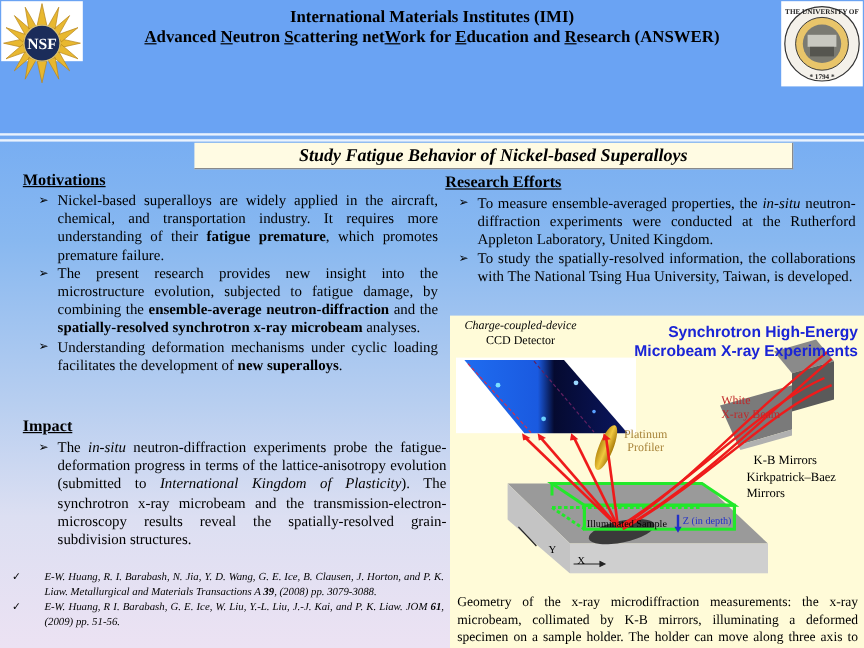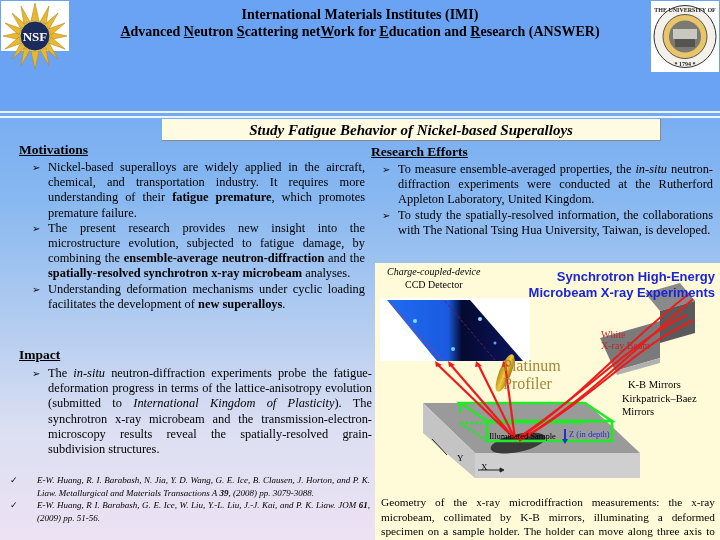--- a/index.html
+++ b/index.html
@@ -196,21 +196,21 @@
   <div class="diag-title">
     <div>Synchrotron High-Energy</div>
     <div>Microbeam X-ray Experiments</div>
   </div>
   <div class="lbl" style="left:12px; top:3px; font-style:italic; font-size:10px;">Charge-coupled-device</div>
   <div class="lbl" style="left:30px; top:16px; font-size:10px;">CCD Detector</div>
   <div class="lbl" style="left:213px; top:66px; font-size:10px; color:#c0282a; text-align:left; width:60px;margin-left:13px;">
     <div>White</div>
     <div>X-ray Beam</div>
   </div>
-  <div class="lbl" style="left:128px; top:94px; font-size:16px; color:#a8843a; text-align:center; width:46px;">
+  <div class="lbl" style="left:140px; top:94px; font-size:10px; color:#a8843a; text-align:center; width:46px;">
     <div>Platinum</div>
     <div>Profiler</div>
   </div>
   <div class="lbl" style="left:253px; top:116px; font-size:10.5px;">K-B Mirrors</div>
   <div style="position:absolute; left:247px; top:129px; font-size:10.5px; line-height:13px;">
     <div>Kirkpatrick–Baez</div>
     <div>Mirrors</div>
   </div>
   <div class="lbl" style="left:114px; top:168px; font-size:8.5px;">Illuminated Sample</div>
   <div class="lbl" style="left:194px; top:166px; font-size:8.5px; color:#2230c8;">Z (in depth)</div>

